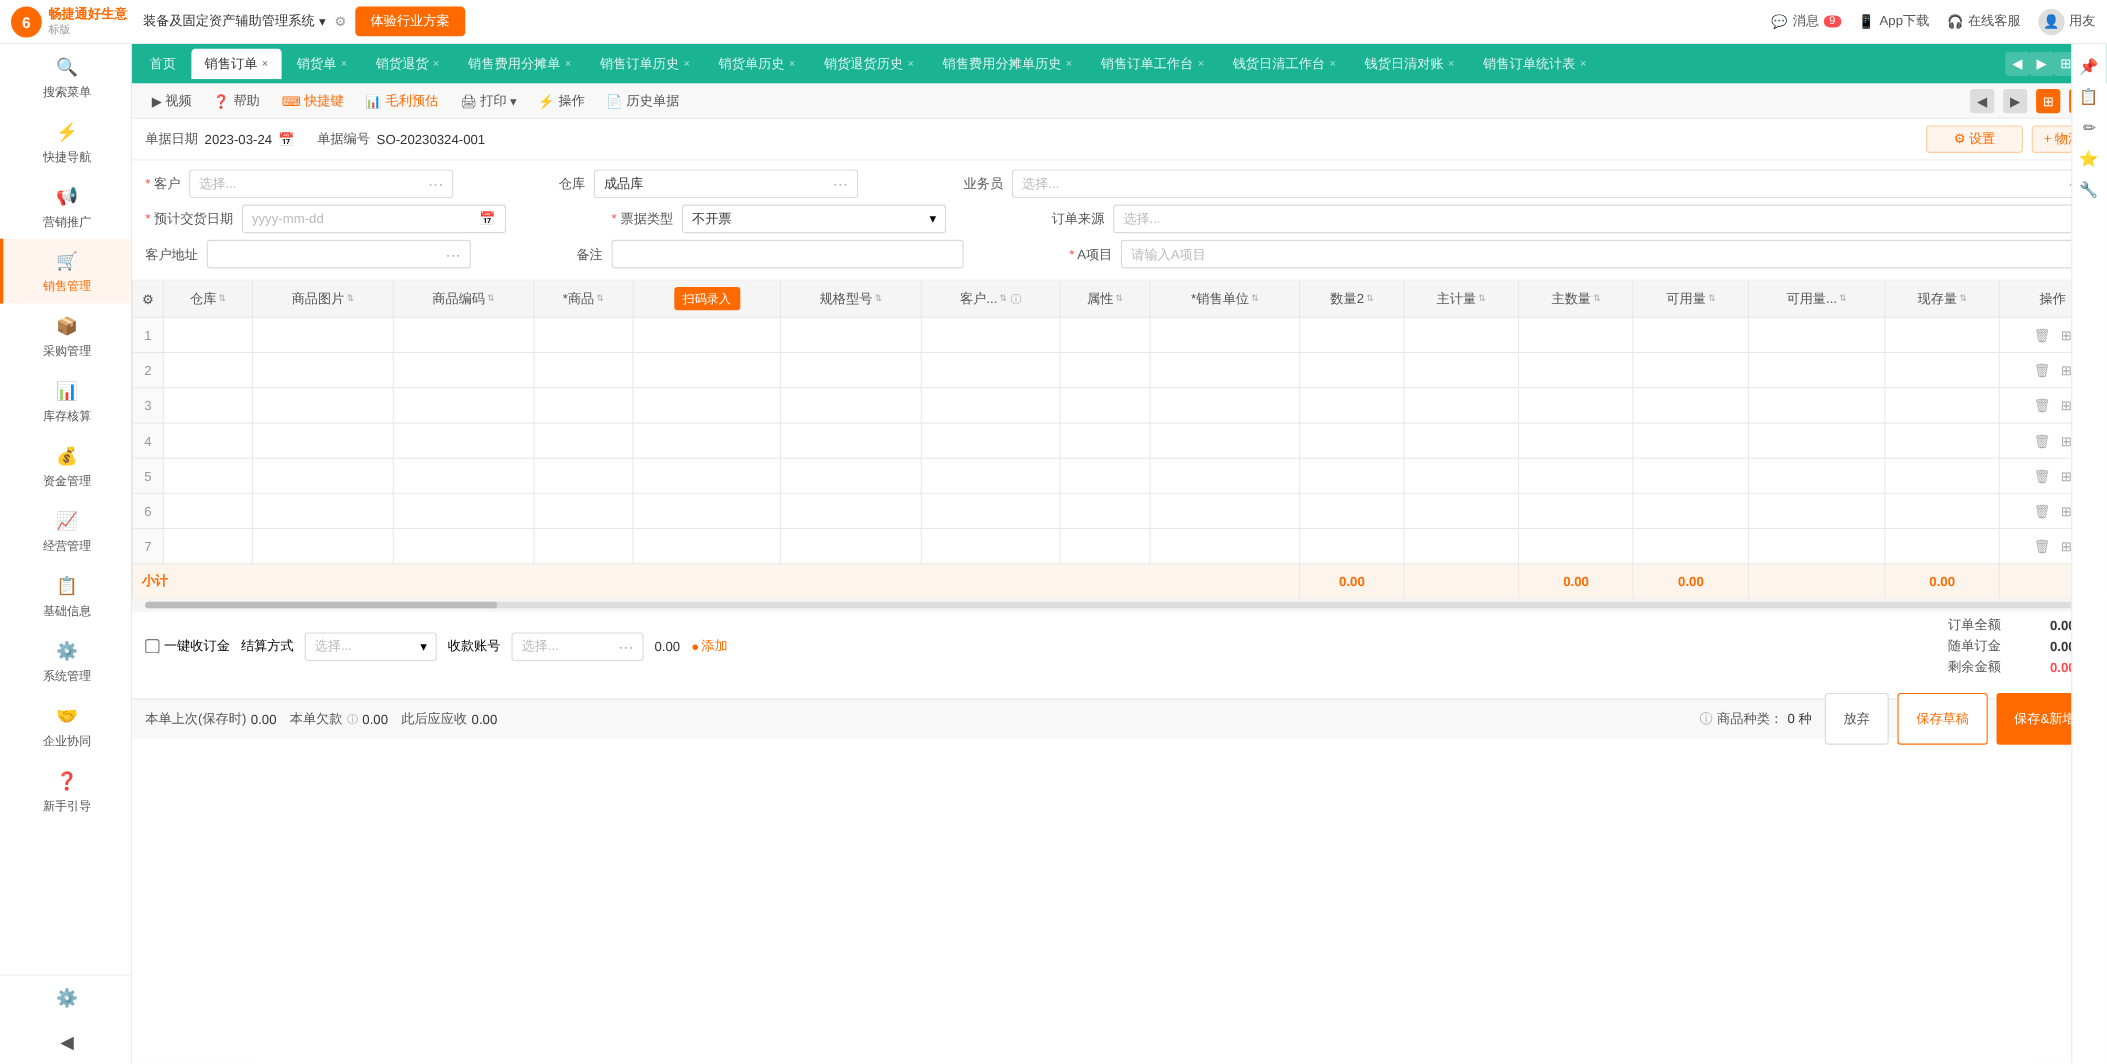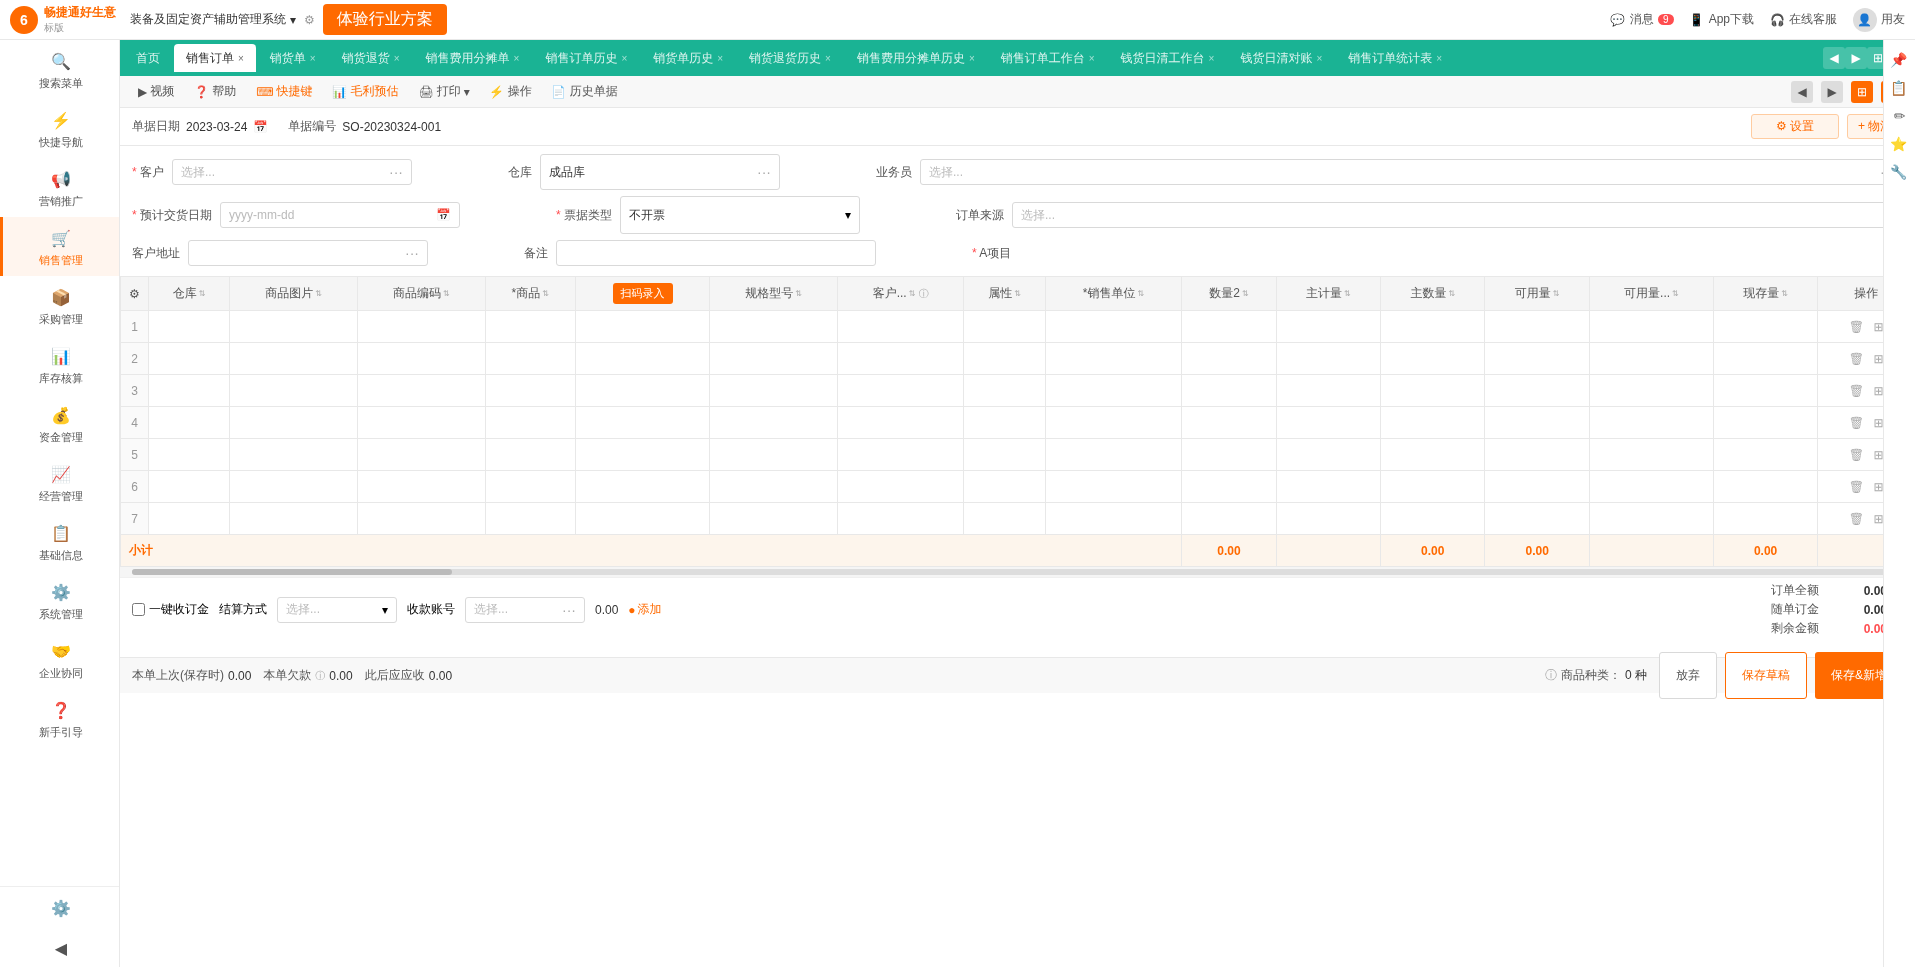--- a/index.html
+++ b/index.html
@@ -42,21 +42,21 @@
     .system-dropdown {
       display: flex; align-items: center; gap: 4px; cursor: pointer;
     }
     .btn-orange {
       background: #ff6a00;
       color: white;
       border: none;
       padding: 5px 14px;
       border-radius: 4px;
       cursor: pointer;
-      font-size: 16px;
+      font-size: 12px;
     }
     .top-right {
       display: flex;
       align-items: center;
       gap: 16px;
       color: #555;
     }
     .top-right-item {
       display: flex; align-items: center; gap: 4px; cursor: pointer;
     }
@@ -641,21 +641,21 @@
 
       <div class="form-row">
         <label class="form-label required">客户</label>
         <div style="display:flex;align-items:center;border:1px solid #d9d9d9;border-radius:3px;height:26px;padding:0 8px;min-width:180px;flex:0 0 240px;background:#fff;">
           <span class="field-placeholder">选择...</span>
           <span style="flex:1;"></span>
           <span class="dots-btn">···</span>
         </div>
         <div style="flex:0 0 80px;"></div>
         <label class="form-label">仓库</label>
-        <div style="display:flex;align-items:center;border:1px solid #d9d9d9;border-radius:3px;height:36px;padding:0 8px;min-width:180px;flex:0 0 240px;background:#fff;">
+        <div style="display:flex;align-items:center;border:1px solid #d9d9d9;border-radius:3px;height:26px;padding:0 8px;min-width:180px;flex:0 0 240px;background:#fff;">
           <span style="color:#333;">成品库</span>
           <span style="flex:1;"></span>
           <span class="dots-btn">···</span>
         </div>
         <div style="flex:0 0 80px;"></div>
         <label class="form-label">业务员</label>
         <div style="display:flex;align-items:center;border:1px solid #d9d9d9;border-radius:3px;height:26px;padding:0 8px;flex:1;background:#fff;">
           <span class="field-placeholder">选择...</span>
           <span style="flex:1;"></span>
           <span class="dots-btn">···</span>
@@ -664,21 +664,21 @@
 
       <div class="form-row">
         <label class="form-label required">预计交货日期</label>
         <div style="display:flex;align-items:center;border:1px solid #d9d9d9;border-radius:3px;height:26px;padding:0 8px;flex:0 0 240px;background:#fff;">
           <span class="field-placeholder">yyyy-mm-dd</span>
           <span style="flex:1;"></span>
           <span style="cursor:pointer;color:#aaa;">📅</span>
         </div>
         <div style="flex:0 0 80px;"></div>
         <label class="form-label required">票据类型</label>
-        <div style="display:flex;align-items:center;border:1px solid #d9d9d9;border-radius:3px;height:38px;padding:0 8px;flex:0 0 240px;background:#fff;cursor:pointer;">
+        <div style="display:flex;align-items:center;border:1px solid #d9d9d9;border-radius:3px;height:26px;padding:0 8px;flex:0 0 240px;background:#fff;cursor:pointer;">
           <span style="color:#333;flex:1;">不开票</span>
           <span>▾</span>
         </div>
         <div style="flex:0 0 80px;"></div>
         <label class="form-label">订单来源</label>
         <div style="display:flex;align-items:center;border:1px solid #d9d9d9;border-radius:3px;height:26px;padding:0 8px;flex:1;background:#fff;">
           <span class="field-placeholder">选择...</span>
           <span style="flex:1;"></span>
           <span>▾</span>
         </div>
@@ -690,20 +690,23 @@
           <span style="flex:1;"></span>
           <span class="dots-btn">···</span>
         </div>
         <div style="flex:0 0 80px;"></div>
         <label class="form-label">备注</label>
         <div style="display:flex;align-items:center;border:1px solid #d9d9d9;border-radius:3px;height:26px;padding:0 8px;flex:0 0 320px;background:#fff;">
           <span style="flex:1;"></span>
         </div>
         <div style="flex:0 0 80px;"></div>
         <label class="form-label required">A项目</label>
+        <div style="display:flex;align-items:center;border:1px solid #d9d9d9;border-radius:3px;height:26px;padding:0 8px;flex:1;background:#fff;">
+          <span class="field-placeholder">请输入A项目</span>
+        </div>
       </div>
 
     </div>
 
 
     <div class="data-table-wrap">
       <table class="data-table">
         <thead>
           <tr>
             <th><span>⚙</span></th>

